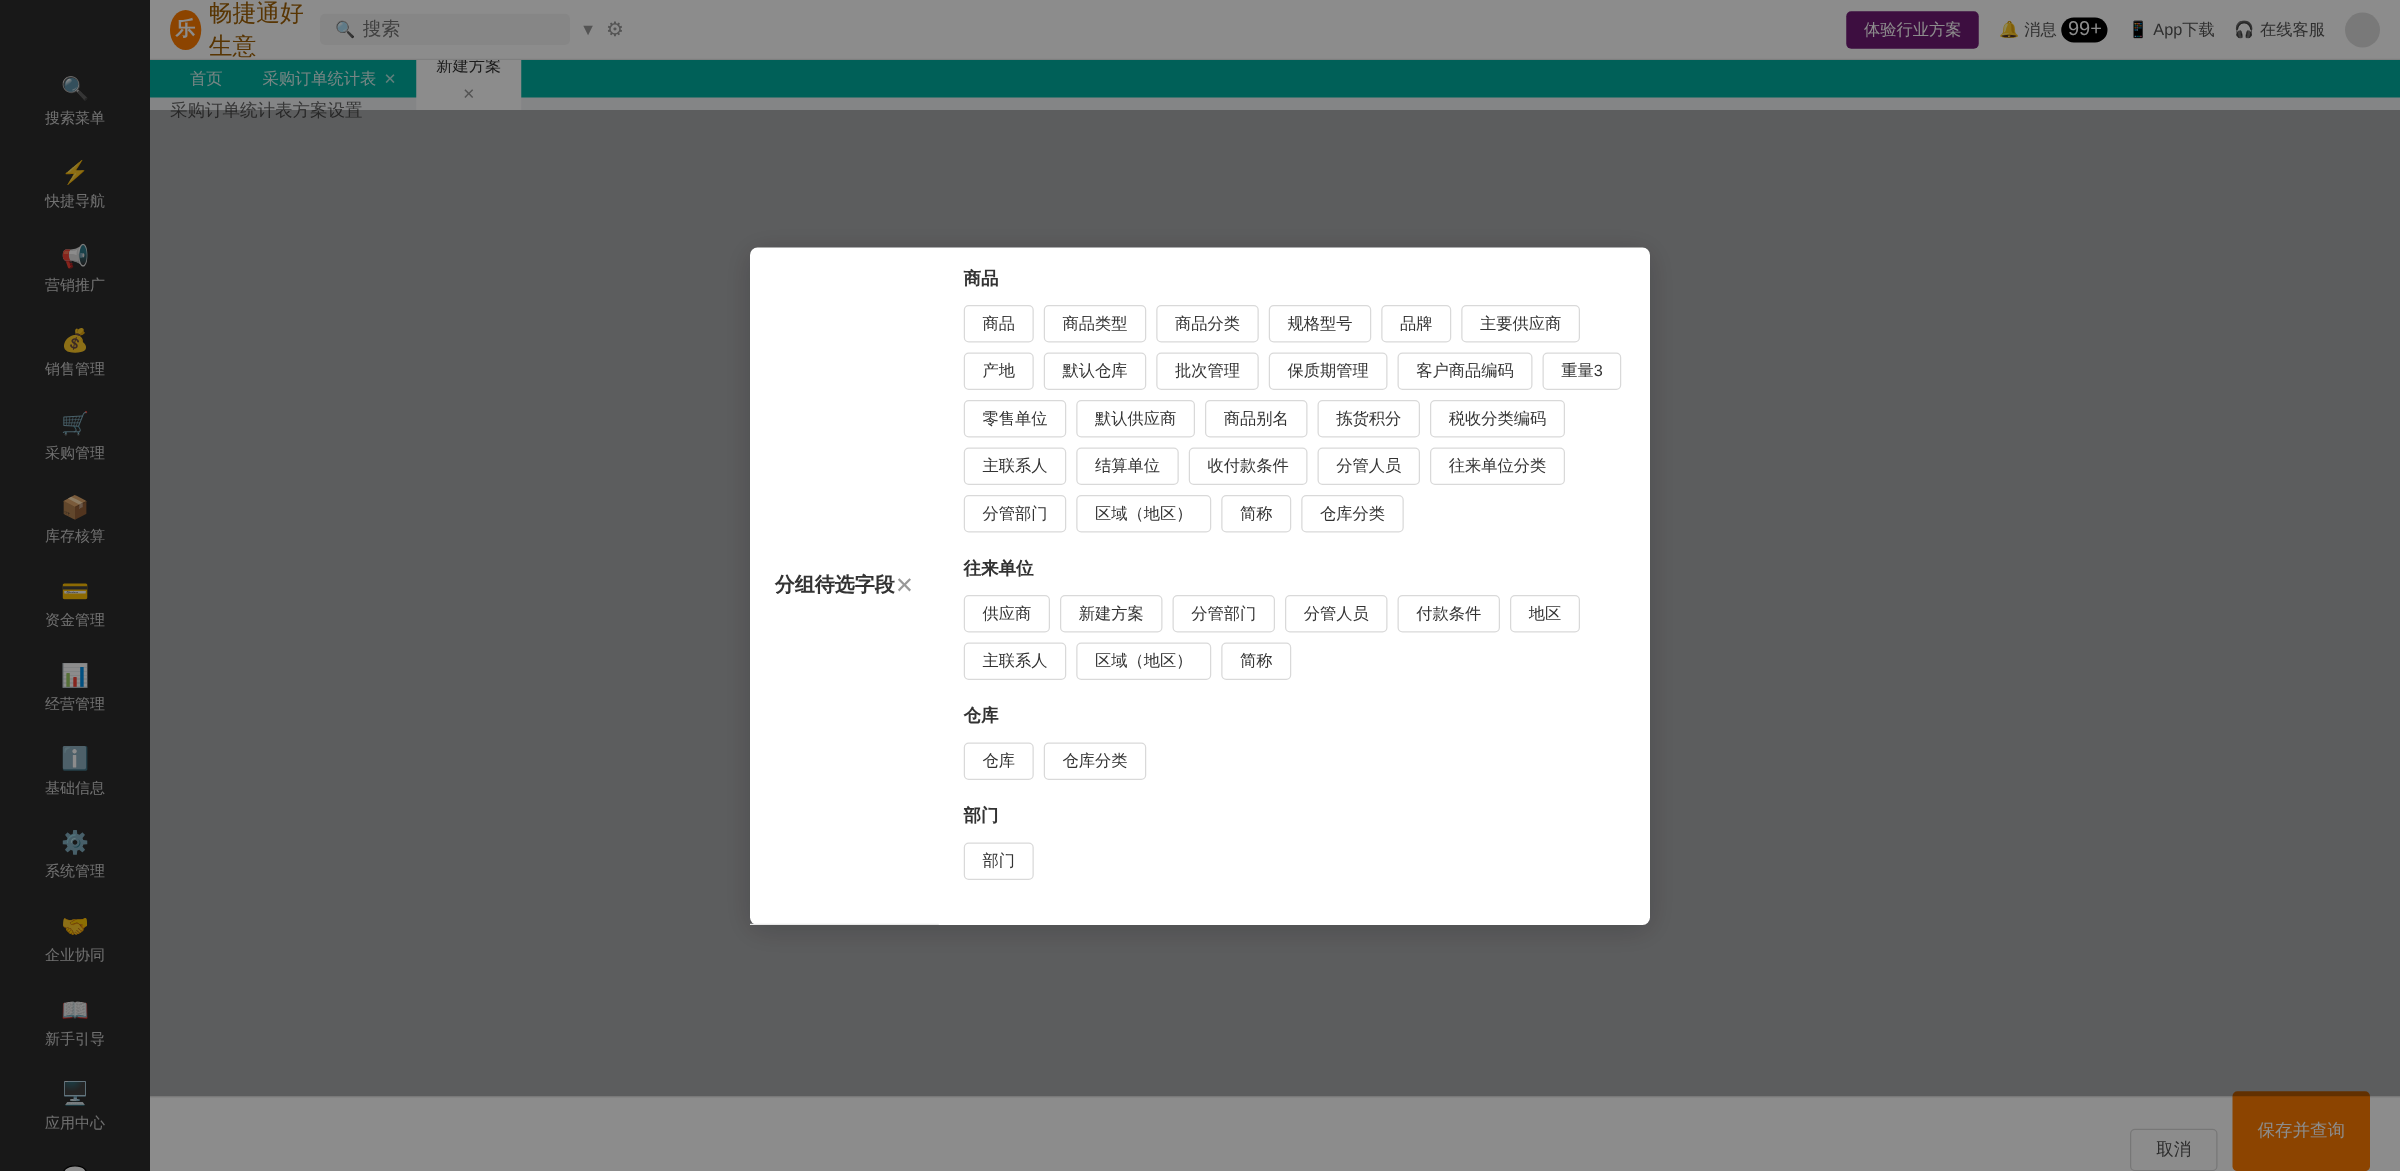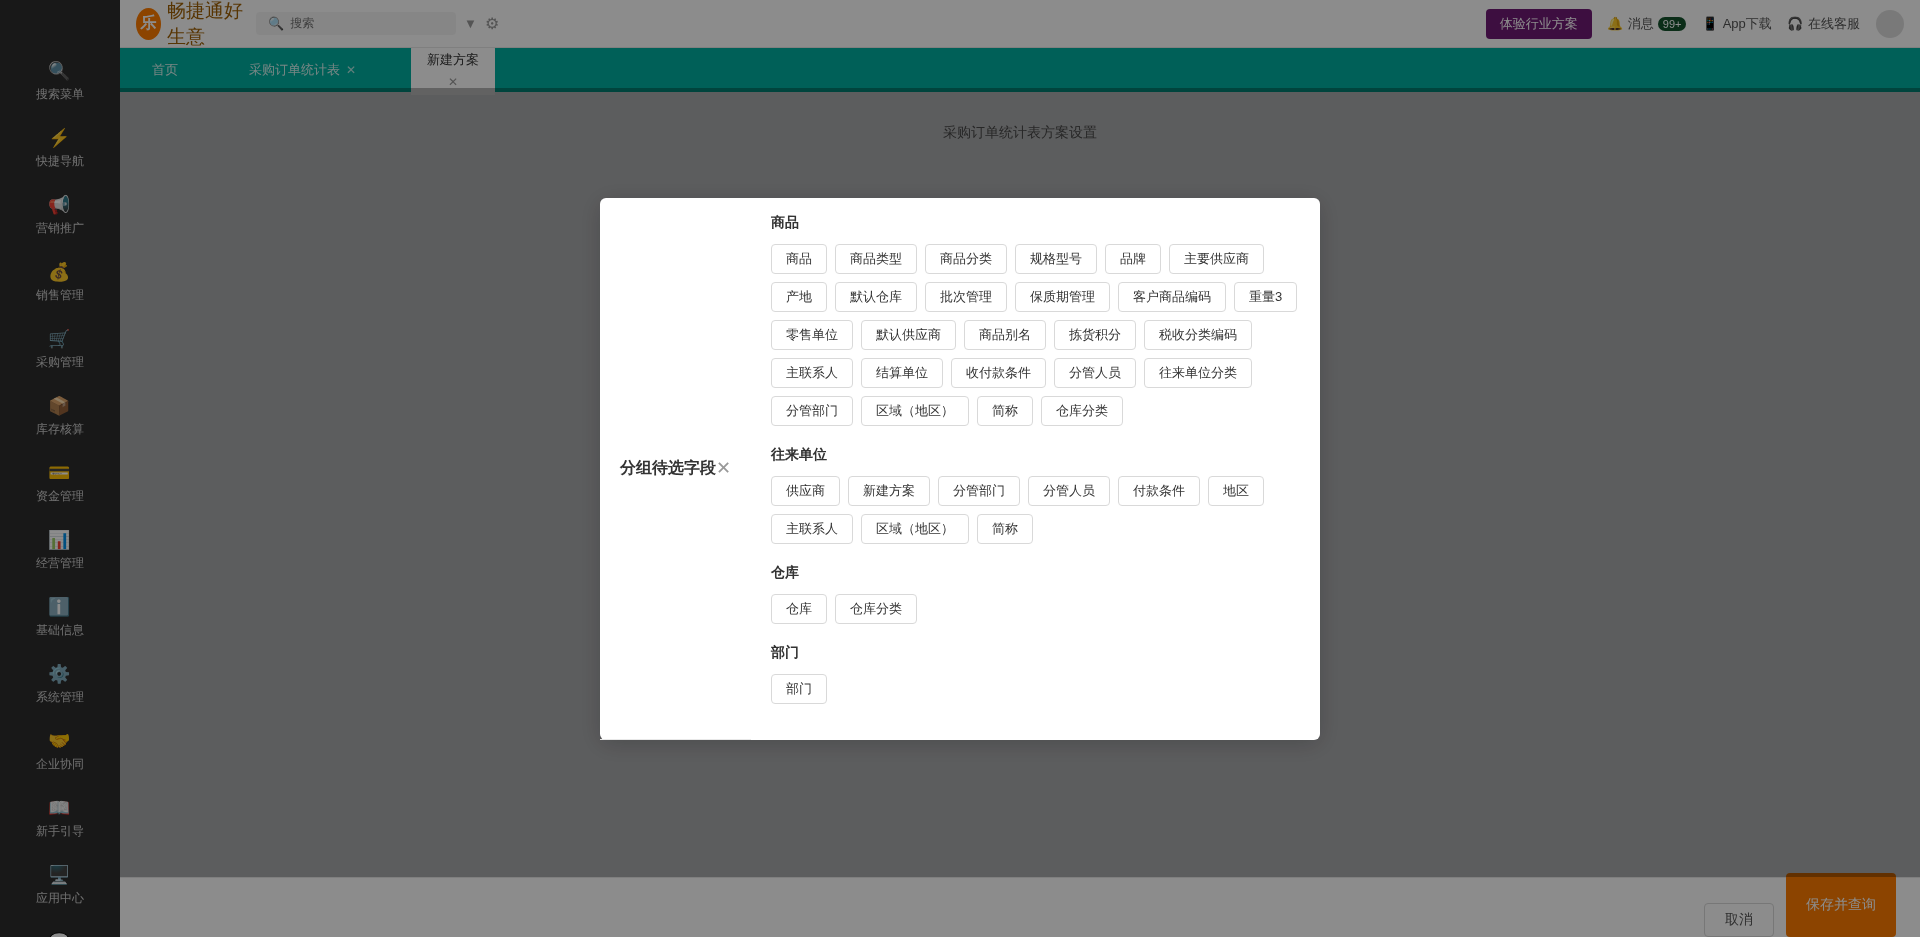--- a/index.html
+++ b/index.html
@@ -8,36 +8,36 @@
     
     .top-bar { height: 48px; background: #fff; display: flex; align-items: center; padding: 0 16px; border-bottom: 1px solid #e8e8e8; position: fixed; top: 0; left: 0; right: 0; z-index: 100; }
     .logo-area { width: 120px; display: flex; align-items: center; gap: 6px; }
     .logo-icon { width: 32px; height: 32px; background: #ff7d00; border-radius: 50%; display: flex; align-items: center; justify-content: center; color: white; font-size: 16px; font-weight: bold; }
     .logo-text { font-size: 19px; color: #a16207; font-weight: normal; }
     .top-search { flex: 1; display: flex; align-items: center; gap: 8px; }
     .search-input-wrap { background: #f5f5f5; border-radius: 4px; padding: 4px 12px; display: flex; align-items: center; gap: 6px; width: 200px; }
     .top-actions { display: flex; align-items: center; gap: 16px; margin-left: auto; }
     .btn-experience { background: #701a75; color: white; border: none; border-radius: 4px; padding: 6px 14px; cursor: pointer; font-size: 13px; }
     .top-icon-btn { display: flex; align-items: center; gap: 4px; color: #555; font-size: 13px; cursor: pointer; }
-    .badge { background: #14532d; color: white; border-radius: 10px; padding: 1px 5px; font-size: 11px; }
-
-    
-    .nav-tabs { height: 44px; background: #00b0a0; display: flex; align-items: center; padding: 0 16px; position: fixed; top: 48px; left: 120px; right: 0; z-index: 99; gap: 39px; }
+    .badge { background: #000000; color: white; border-radius: 10px; padding: 1px 5px; font-size: 16px; }
+
+    
+    .nav-tabs { height: 30px; background: #00b0a0; display: flex; align-items: center; padding: 0 16px; position: fixed; top: 48px; left: 120px; right: 0; z-index: 99; }
     .nav-tab { padding: 6px 16px; color: rgba(255,255,255,0.85); cursor: pointer; font-size: 13px; display: flex; align-items: center; gap: 6px; border-radius: 4px 4px 0 0; }
     .nav-tab.active { background: #fff; color: #333; flex-direction: column; }
     .nav-tab .close-x { color: rgba(255,255,255,0.7); font-size: 12px; }
     .nav-tab.active .close-x { color: #999; }
 
     
     .sidebar { position: fixed; top: 0; left: 0; width: 120px; height: 100vh; background: #2d2d2d; display: flex; flex-direction: column; z-index: 200; padding-top: 48px; }
     .sidebar-item { display: flex; flex-direction: column; align-items: center; padding: 12px 8px; color: #ccc; cursor: pointer; font-size: 12px; gap: 4px; }
     .sidebar-item .icon { font-size: 18px; }
 
     
-    .main { margin-left: 120px; margin-top: 108px; padding: 16px; text-align: center; }
+    .main { margin-left: 120px; margin-top: 64px; padding: 16px; }
     .page-title { font-size: 14px; color: #666; margin-bottom: 12px; }
 
     
     .overlay { position: fixed; top: 0; left: 0; right: 0; bottom: 0; background: rgba(0,0,0,0.45); z-index: 1000; display: flex; align-items: center; justify-content: center; }
 
     
     .modal { background: #fff; border-radius: 6px; width: 720px; max-height: 620px; display: flex; position: relative; box-shadow: 0 4px 24px rgba(0,0,0,0.2); }
     .modal-header { padding: 16px 20px; border-bottom: 1px solid #e8e8e8; display: flex; align-items: center; justify-content: space-between; flex-shrink: 0; }
     .modal-title { font-size: 16px; font-weight: bold; color: #333; }
     .modal-close { cursor: pointer; color: #999; font-size: 18px; }
@@ -121,21 +121,21 @@
 </div>
 
 <div class="top-bar">
   <div class="logo-area" style="margin-left:120px;">
     <div class="logo-icon">乐</div>
     <span class="logo-text">畅捷通好生意</span>
   </div>
   <div class="top-search">
     <div class="search-input-wrap">
       <span>🔍</span>
-      <input type="text" style="border: none; background: transparent; outline: none; font-size: 12px; width: 140px; font-family: Liberation Mono, monospace;" placeholder="搜索">
+      <input type="text" style="border: none; background: transparent; outline: none; font-size: 15px; width: 140px;" placeholder="搜索">
     </div>
     <span style="color:#999;cursor:pointer;">▼</span>
     <span style="color:#999;cursor:pointer;font-size:16px;">⚙</span>
   </div>
   <div class="top-actions">
     <button class="btn-experience">体验行业方案</button>
     <div class="top-icon-btn">
       <span>🔔</span>
       <span>消息</span>
       <span class="badge">99+</span>

